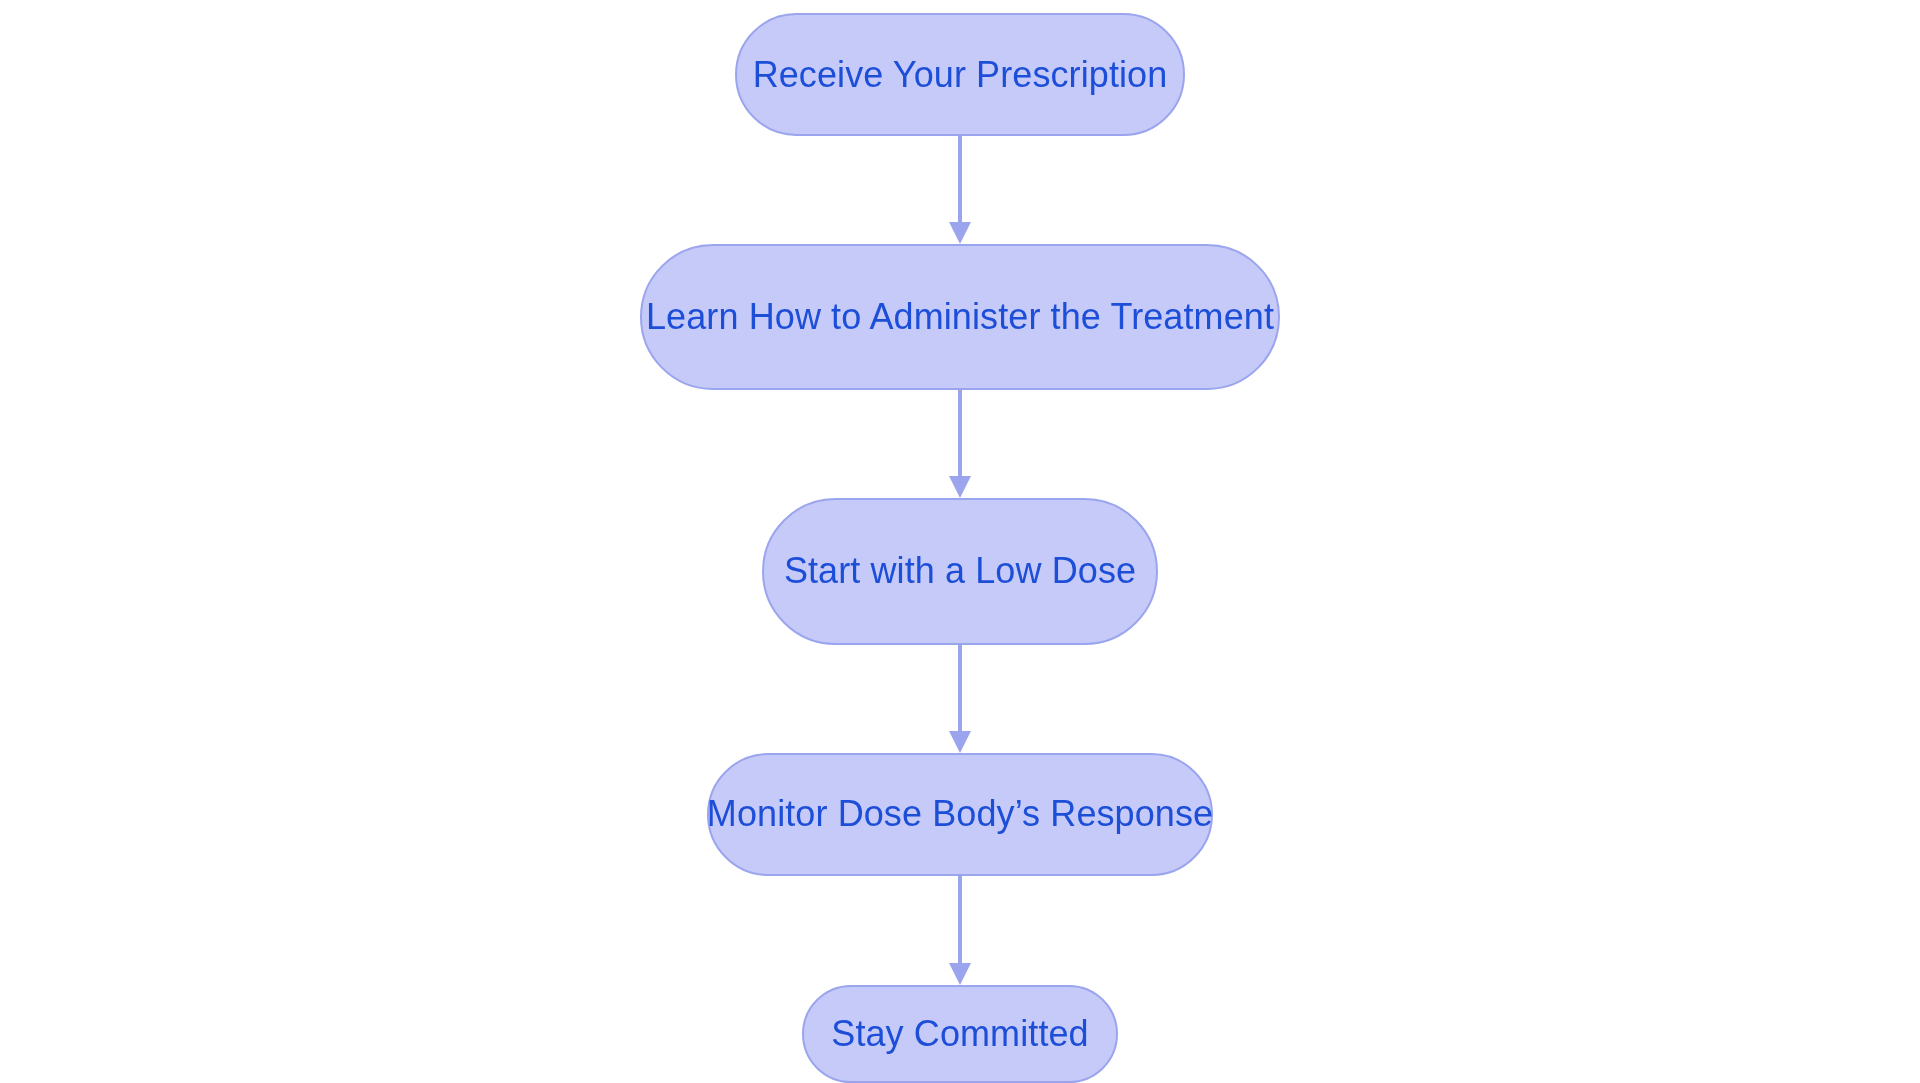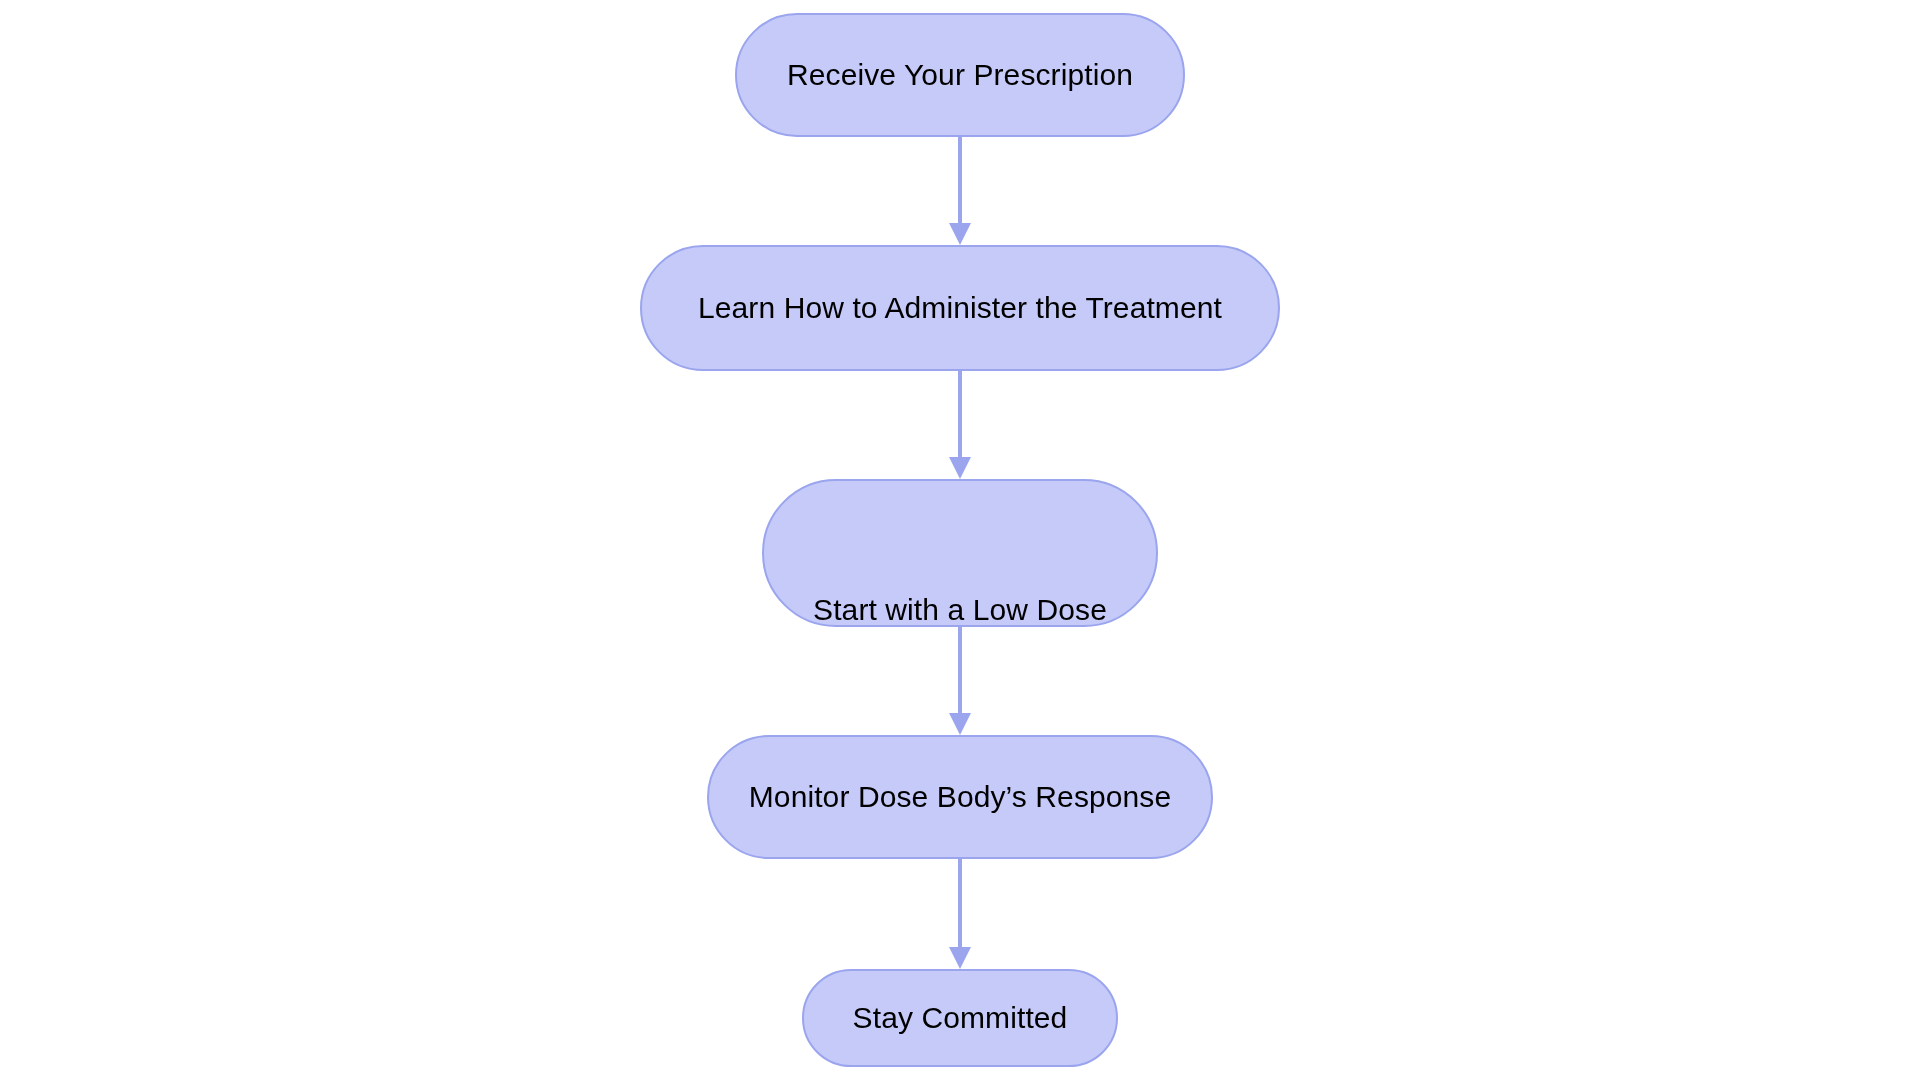--- a/index.html
+++ b/index.html
@@ -38,32 +38,32 @@
     box-sizing: border-box;
     background: #c5caf9;
     border: 2px solid #9aa5ee;
     border-radius: 999px;
     display: flex;
     align-items: center;
     justify-content: center;
     padding: 0 34px;
   }
   .node-label {
-    color: #000000;
+    color: #1d4ed8;
     font-family: "Liberation Sans", sans-serif;
-    font-size: 30px;
+    font-size: 36px;
     font-weight: 400;
     line-height: 1;
     white-space: nowrap;
     letter-spacing: 0.1px;
   }
 
   .node-1 { width: 450px; height: 124px; }
-  .node-2 { width: 640px; height: 126px; }
-  .node-3 { width: 396px; height: 148px; align-items: flex-end; }
+  .node-2 { width: 640px; height: 147px; }
+  .node-3 { width: 396px; height: 148px; }
   .node-4 { width: 506px; height: 124px; }
   .node-5 { width: 316px; height: 98px; }
 
   
   .connector {
     position: relative;
     width: 24px;
     display: flex;
     flex-direction: column;
     align-items: center;

